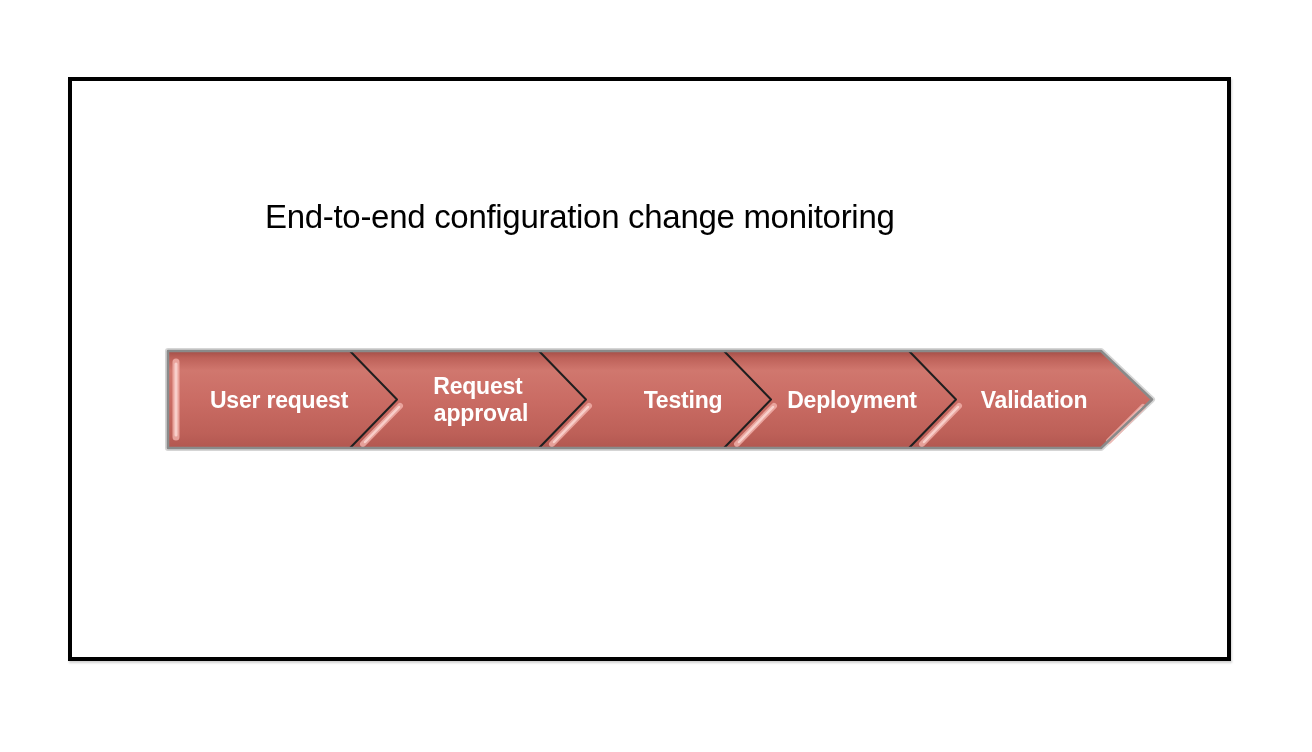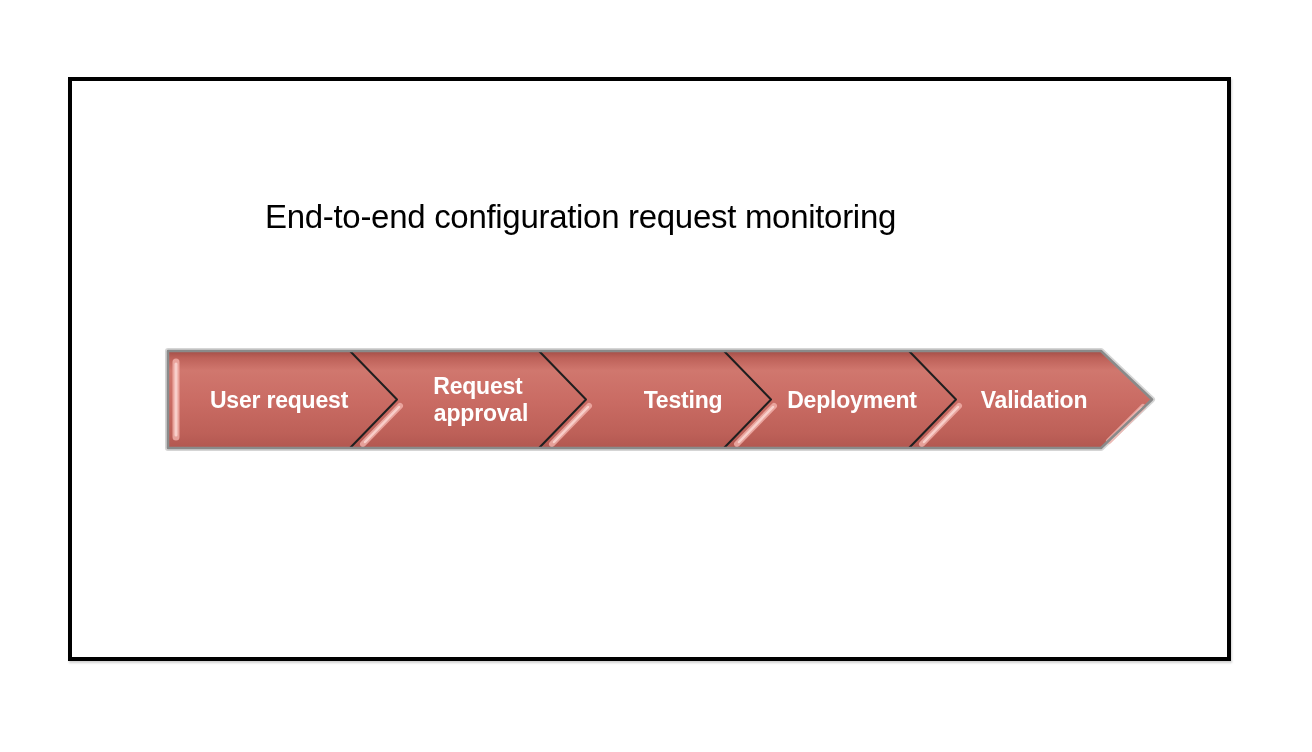--- a/index.html
+++ b/index.html
@@ -43,21 +43,21 @@
     font-family: "Liberation Sans", sans-serif;
     font-size: 23px;
     font-weight: 700;
     letter-spacing: -0.2px;
   }
 </style>
 </head>
 <body>
 
 <div class="frame">
-  <div class="diagram-title">End-to-end configuration request monitoring</div>
+  <div class="diagram-title">End-to-end configuration change monitoring</div>
 
   <svg class="process-svg" width="992" height="105" viewBox="-4 -4 992 105">
     <defs>
       <linearGradient id="chevGrad" x1="0" y1="0" x2="0" y2="1">
         <stop offset="0" stop-color="#a24e47"></stop>
         <stop offset="0.07" stop-color="#bd6159"></stop>
         <stop offset="0.2" stop-color="#d0776e"></stop>
         <stop offset="0.5" stop-color="#ca6c64"></stop>
         <stop offset="0.85" stop-color="#bd6058"></stop>
         <stop offset="1" stop-color="#b25750"></stop>

